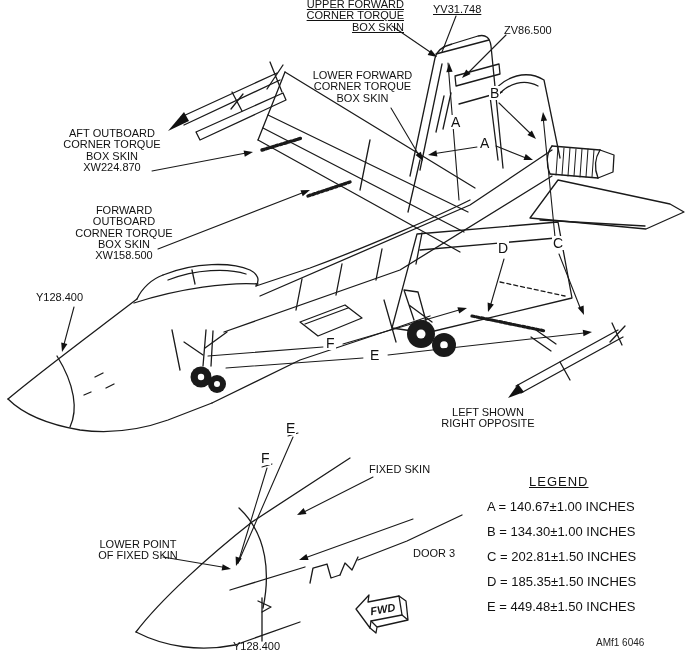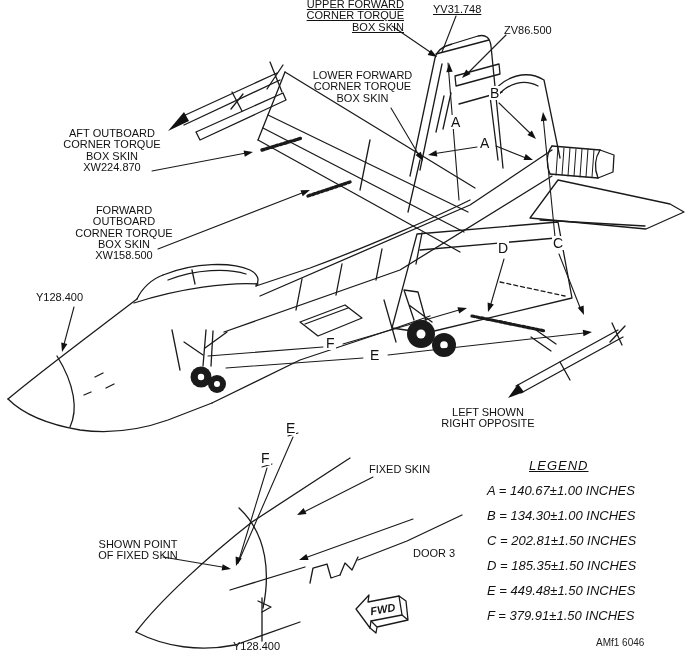--- a/index.html
+++ b/index.html
@@ -12,21 +12,21 @@
     position:absolute;font-size:11px;line-height:11.3px;white-space:pre-line;
     color:#111;letter-spacing:0;
   }
   .lbl.right{text-align:right;}
   .lbl.center{text-align:center;}
   .marker{
     position:absolute;font-size:14px;line-height:14px;color:#111;
     background:#fff;padding:0 1px;
   }
   .figcode{position:absolute;font-size:10px;color:#222;}
-  #legend{position:absolute;left:487px;top:456px;width:175px;font-style:italic;}
+  #legend{position:absolute;left:487px;top:472px;width:175px;}
   #legend .legend-title{
     font-size:13px;letter-spacing:1px;text-decoration:underline;
     margin:0 0 12px 42px;display:inline-block;
   }
   #legend .legend-item{font-size:13px;line-height:12px;margin-bottom:13px;}
 </style>
 </head>
 <body>
 
 <div id="canvas">
@@ -218,30 +218,29 @@
   <div class="marker" style="left:369px;top:348px;">E</div>
   <div class="marker" style="left:325px;top:336px;">F</div>
 
   <div class="marker" style="left:285px;top:421px;">E</div>
   <div class="marker" style="left:260px;top:451px;">F</div>
 
   <div class="lbl" style="left:369px;top:464px;width:72px;">FIXED SKIN</div>
 
   <div class="lbl" style="left:413px;top:507px;width:60px;margin-top:41px;">DOOR 3</div>
 
-  <div class="lbl center" style="left:76px;top:539px;width:124px;">SHOWN POINT
+  <div class="lbl center" style="left:76px;top:539px;width:124px;">LOWER POINT
 OF FIXED SKIN</div>
 
   <div class="lbl" style="left:233px;top:641px;width:70px;">Y128.400</div>
 
   <div id="legend">
     <div class="legend-title">LEGEND</div>
     <div class="legend-item">A = 140.67±1.00 INCHES</div>
     <div class="legend-item">B = 134.30±1.00 INCHES</div>
     <div class="legend-item">C = 202.81±1.50 INCHES</div>
     <div class="legend-item">D = 185.35±1.50 INCHES</div>
     <div class="legend-item">E = 449.48±1.50 INCHES</div>
-    <div class="legend-item">F = 379.91±1.50 INCHES</div>
   </div>
 
   <div class="figcode" style="left:596px;top:637px;">AMf1 6046</div>
 
 </div>
 
 </body></html>

